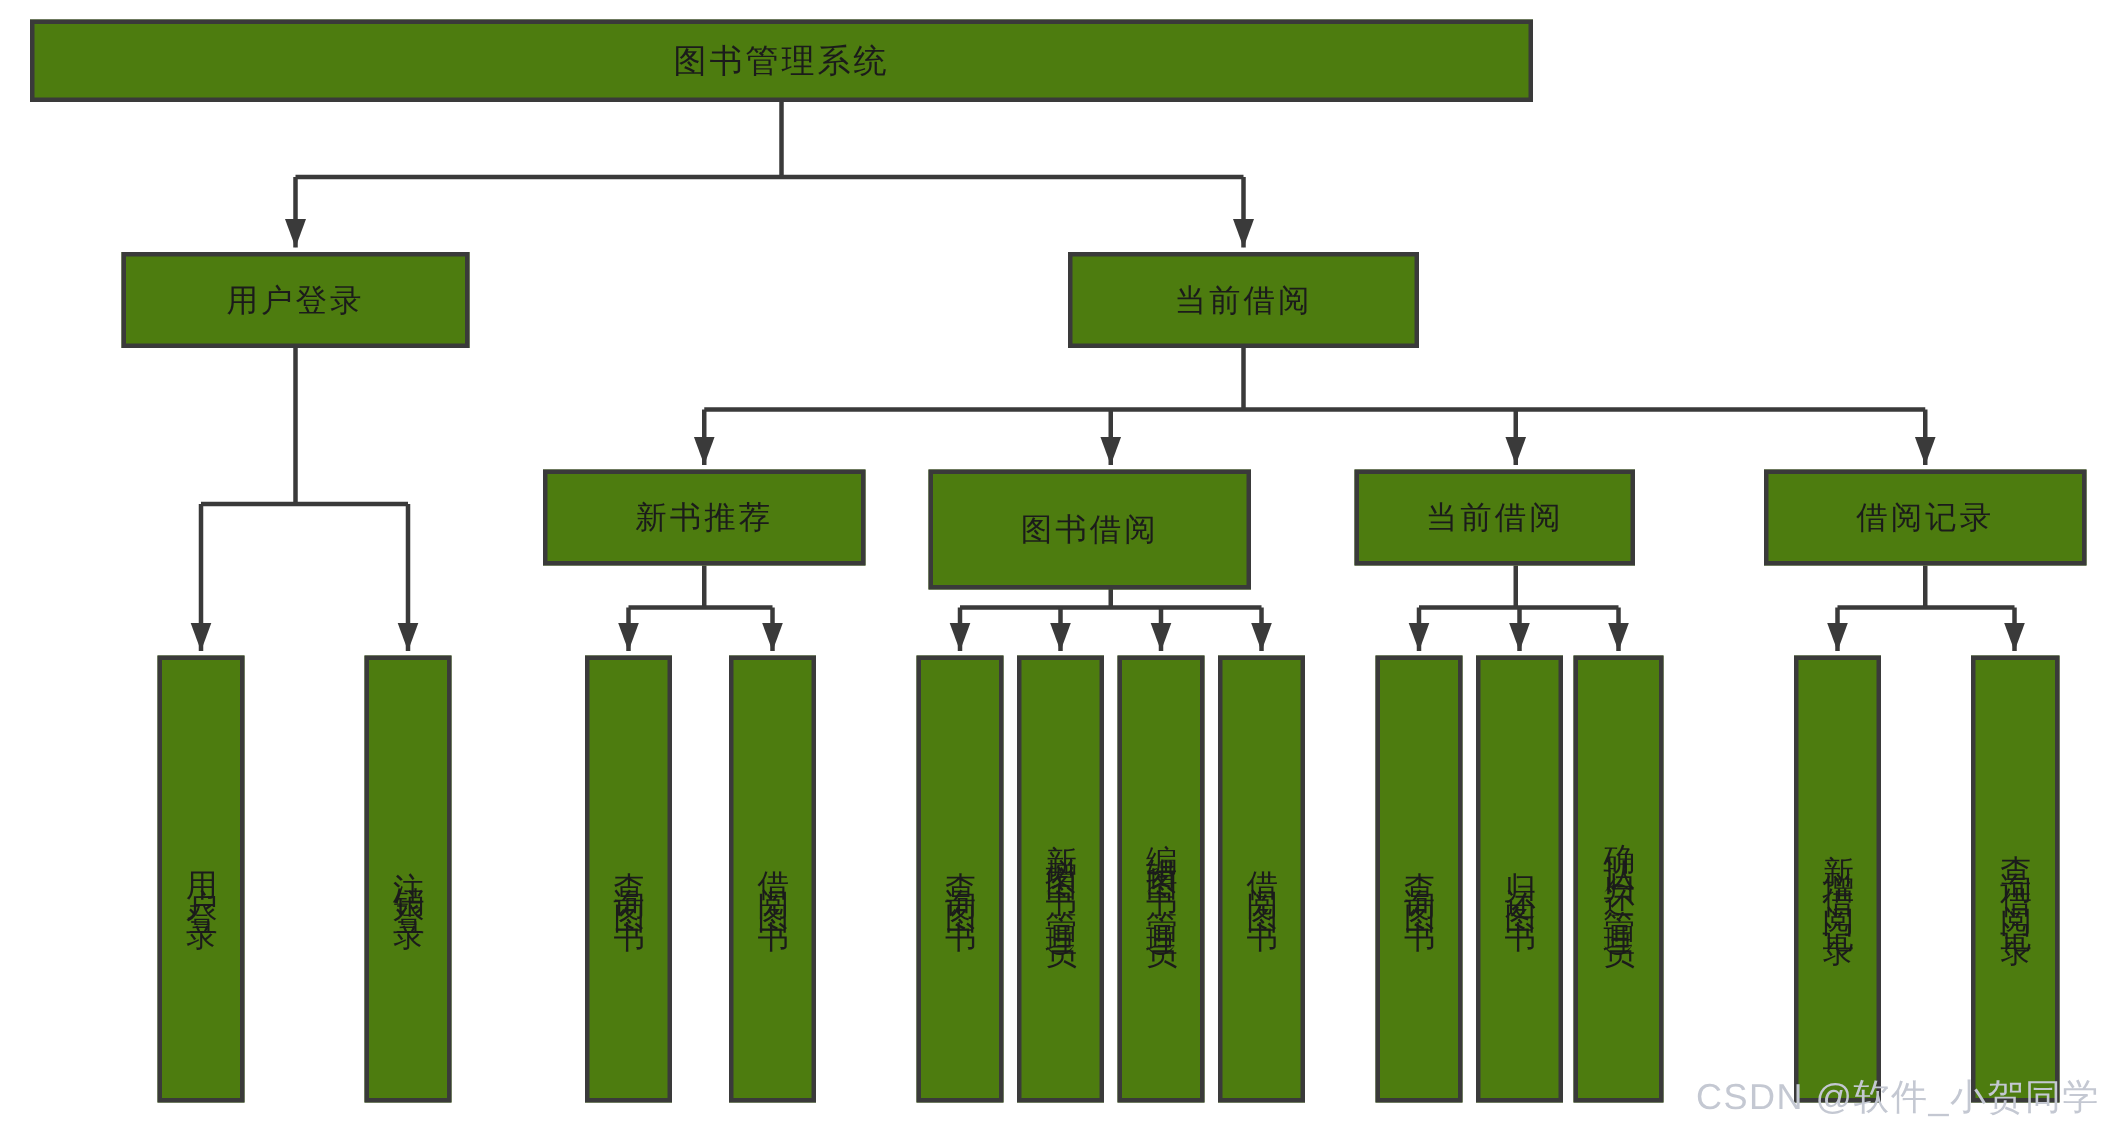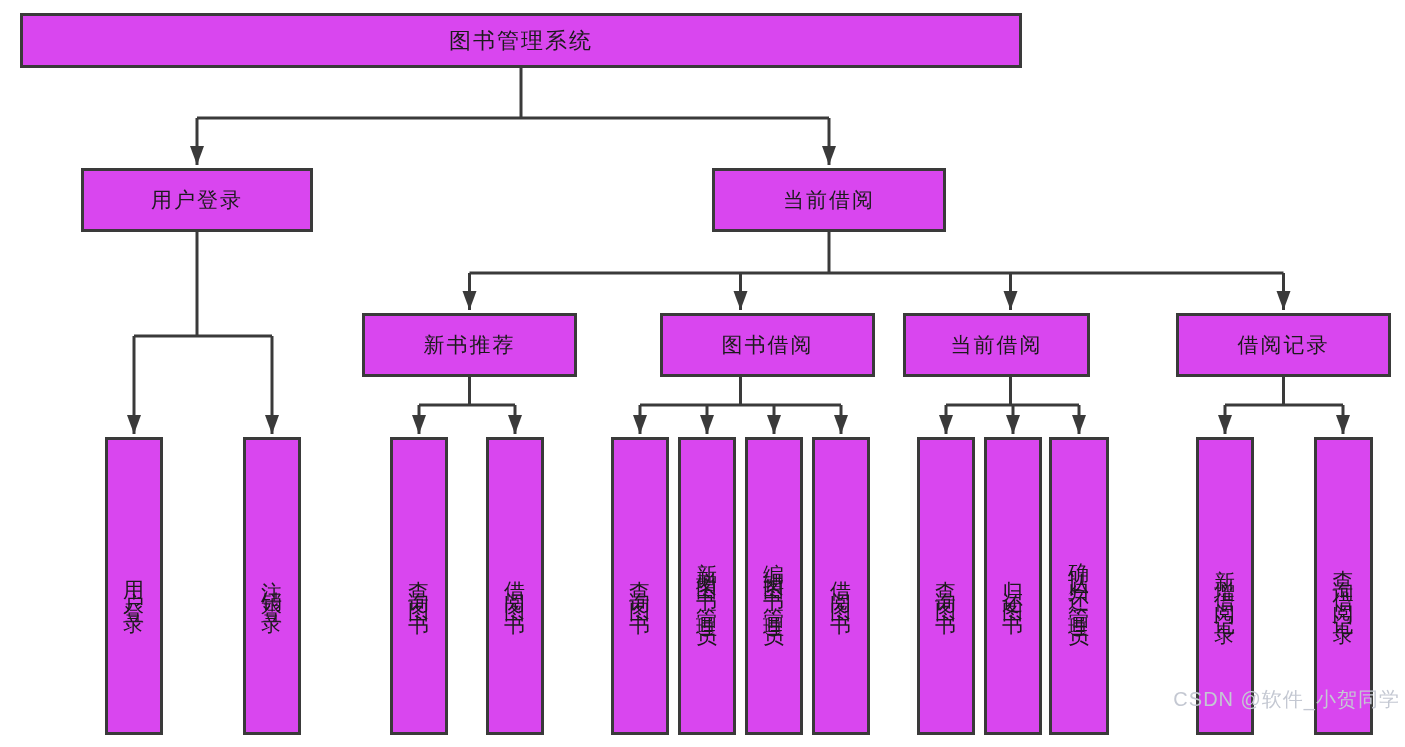--- a/index.html
+++ b/index.html
@@ -16,41 +16,41 @@
     background:var(--bg);
     overflow:hidden;
   }
   .wires{position:absolute;left:0;top:0;z-index:1;pointer-events:none;}
   .wires path,.wires line{stroke:var(--line);stroke-width:3;fill:none;}
   .wires .ah{fill:var(--line);stroke:none;}
   .node{
     position:absolute;
     box-sizing:border-box;
     border:3px solid var(--line);
-    background:#d946ef;
+    background:#4d7c0f;
     display:flex;align-items:center;justify-content:center;
     z-index:2;
     color:var(--text);
     text-align:right;
   }
   .h-node{font-size:21px;letter-spacing:2px;white-space:nowrap;}
   .root-node{font-size:22px;}
   .leaf{
     writing-mode:vertical-rl;
     text-orientation:mixed;
     font-size:21px;
     letter-spacing:11px;
     line-height:1;
     padding:6px 0;
   }
   .watermark{
     position:absolute;
-    right:5px;top:686px;
+    right:5px;top:715px;
     z-index:5;
-    font-size:20px;
+    font-size:24px;
     letter-spacing:1px;
     color:var(--watermark);
     white-space:nowrap;
   }
 </style>
 </head>
 <body>
 
 <div class="canvas">
 
@@ -101,21 +101,21 @@
     <line x1="1225" y1="405" x2="1225" y2="434" marker-end="url(#ah)"></line>
     <line x1="1343" y1="405" x2="1343" y2="434" marker-end="url(#ah)"></line>
   </svg>
 
   <div class="node h-node root-node" style="left:20px;top:13px;width:1002px;height:55px">图书管理系统</div>
 
   <div class="node h-node" style="left:81px;top:168px;width:232px;height:64px">用户登录</div>
   <div class="node h-node" style="left:712px;top:168px;width:234px;height:64px">当前借阅</div>
 
   <div class="node h-node" style="left:362px;top:313px;width:215px;height:64px">新书推荐</div>
-  <div class="node h-node" style="left:660px;top:313px;width:215px;height:64px">图书借阅</div>
+  <div class="node h-node" style="left:619px;top:313px;width:215px;height:80px">图书借阅</div>
   <div class="node h-node" style="left:903px;top:313px;width:187px;height:64px">当前借阅</div>
   <div class="node h-node" style="left:1176px;top:313px;width:215px;height:64px">借阅记录</div>
 
   <div class="node leaf" style="left:105px;top:437px;width:58px;height:298px">用户登录</div>
   <div class="node leaf" style="left:243px;top:437px;width:58px;height:298px">注销登录</div>
 
   <div class="node leaf" style="left:390px;top:437px;width:58px;height:298px">查询图书</div>
   <div class="node leaf" style="left:486px;top:437px;width:58px;height:298px">借阅图书</div>
 
   <div class="node leaf" style="left:611px;top:437px;width:58px;height:298px">查询图书</div>

